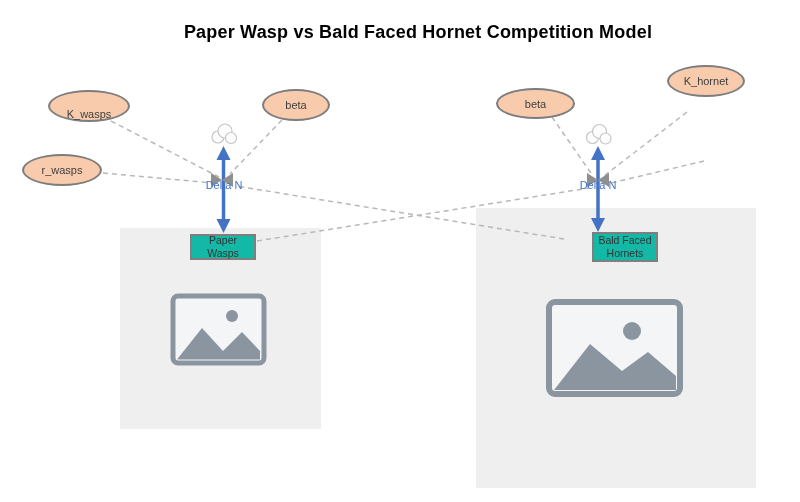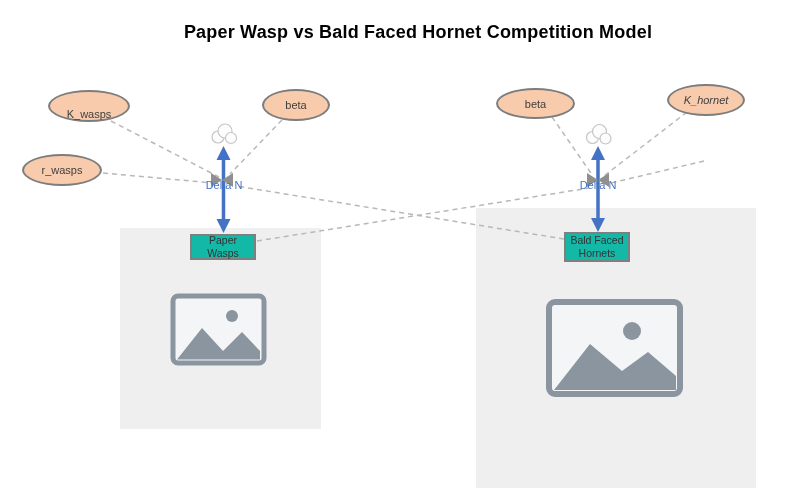--- a/index.html
+++ b/index.html
@@ -23,31 +23,31 @@
   .variable{
     position:absolute;z-index:3;
     background:#f8cbad;border:2px solid #7d7d7d;border-radius:50%;
     display:flex;align-items:center;justify-content:center;
     font-size:11px;color:#404040;box-sizing:border-box;
   }
   #var-k-wasps{left:48px;top:90px;width:82px;height:32px;align-items:flex-end;}
   #var-alpha{left:262px;top:89px;width:68px;height:32px;}
   #var-r-wasps{left:22px;top:154px;width:80px;height:32px;}
   #var-beta{left:496px;top:88px;width:79px;height:31px;}
-  #var-k-hornet{left:667px;top:84px;width:78px;height:32px;font-style:italic;}
+  #var-k-hornet{left:667px;top:65px;width:78px;height:32px;}
   #var-r-hornet{left:701px;top:140px;width:79px;height:32px;}
   .stock{
     position:absolute;z-index:3;
     background:#14b8a6;border:2px solid #7f7f7f;
     display:flex;align-items:center;justify-content:center;
     font-size:10.5px;color:#333333;text-align:center;
     box-sizing:border-box;line-height:1.25;
   }
   #stock-paper-wasps{left:190px;top:234px;width:66px;height:26px;}
-  #stock-hornets{left:564px;top:232px;width:66px;height:30px;justify-content:flex-end;}
+  #stock-hornets{left:592px;top:232px;width:66px;height:30px;justify-content:flex-end;}
   .flow-label{
     position:absolute;z-index:4;width:60px;text-align:center;
     font-size:11px;color:#4472c4;
   }
   #flow-label-wasps{left:194px;top:179px;}
   #flow-label-hornets{left:568px;top:179px;}
 </style>
 </head>
 <body>
 

